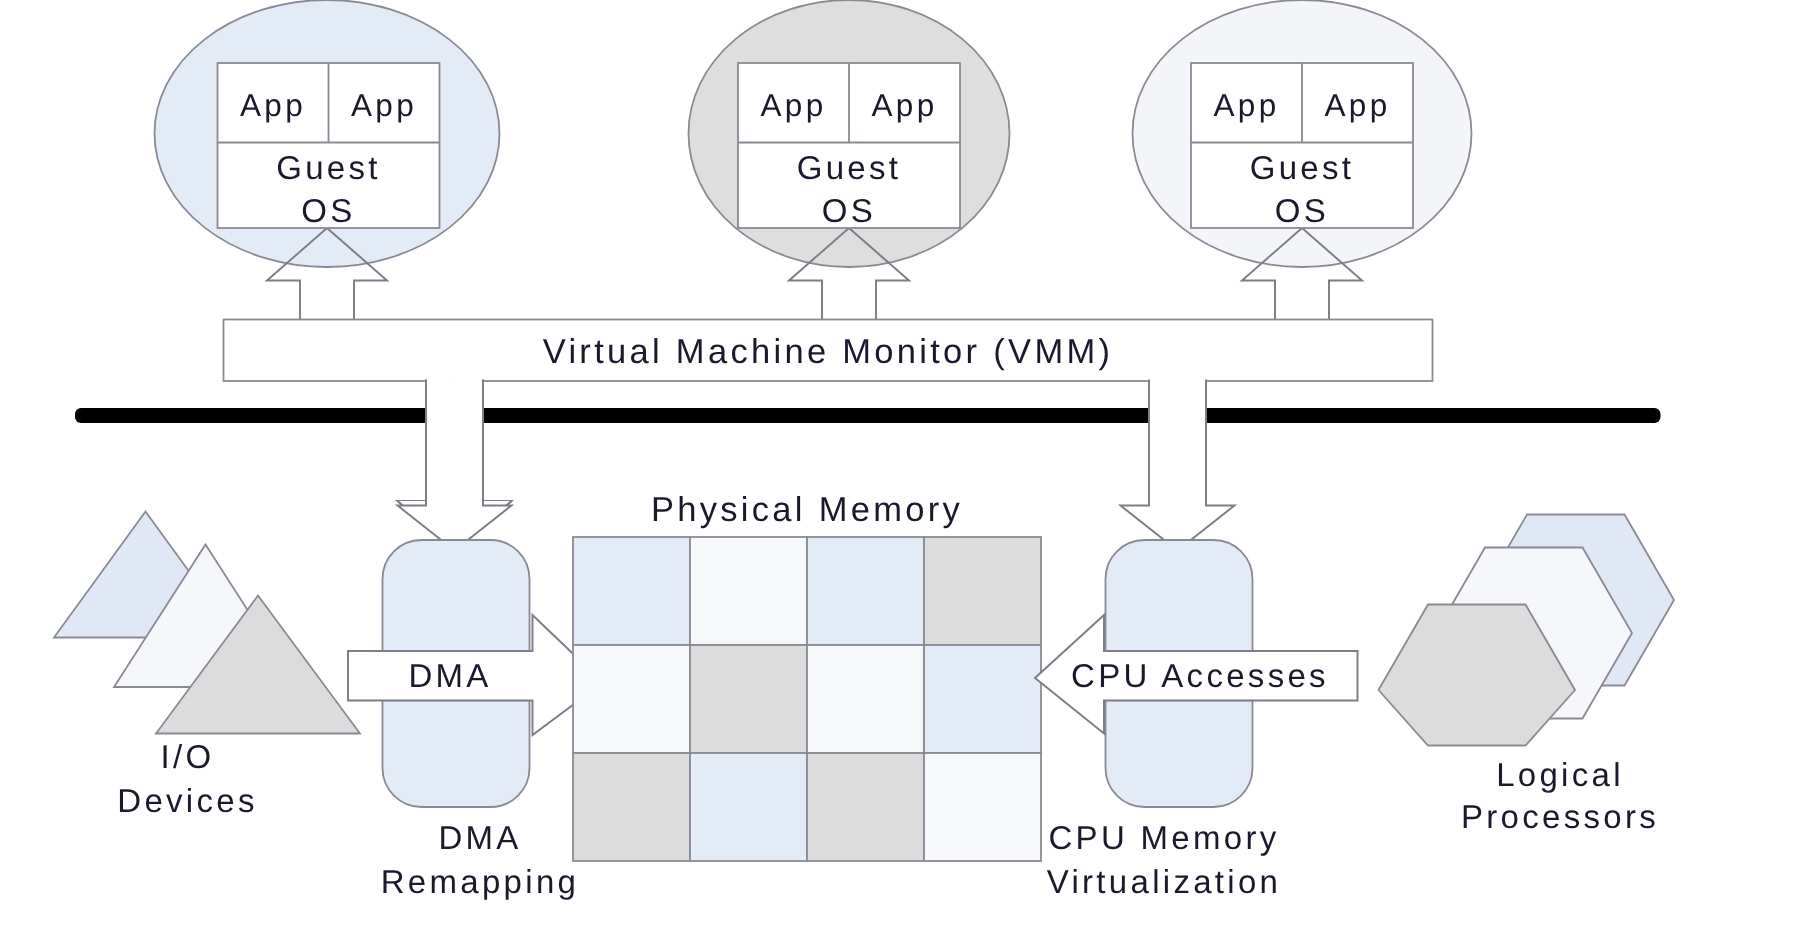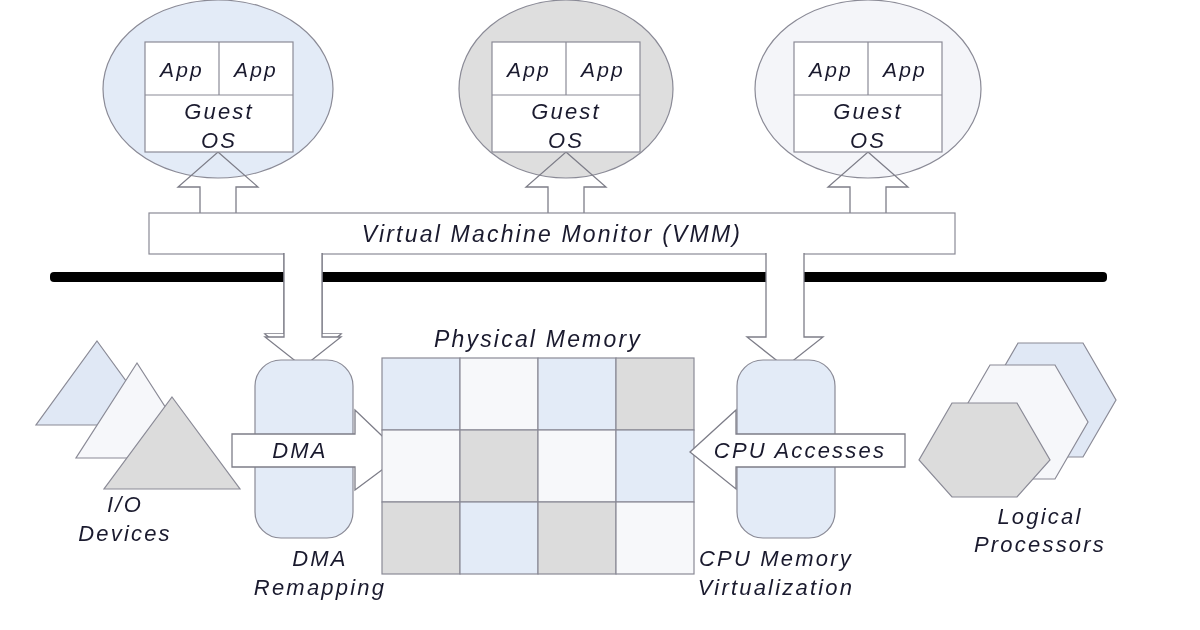--- a/index.html
+++ b/index.html
@@ -7,21 +7,20 @@
     padding: 0;
     background: #ffffff;
   }
   #stage {
     position: relative;
     width: 1200px;
     height: 630px;
     background: #ffffff;
     overflow: hidden;
     font-family: "Liberation Sans", sans-serif;
-    font-style: italic;
   }
   #stage svg {
     position: absolute;
     left: 0;
     top: 0;
   }
   .dlabel {
     font-family: "Liberation Sans", sans-serif;
     fill: #1a1a2e;
     letter-spacing: 2.2px;

